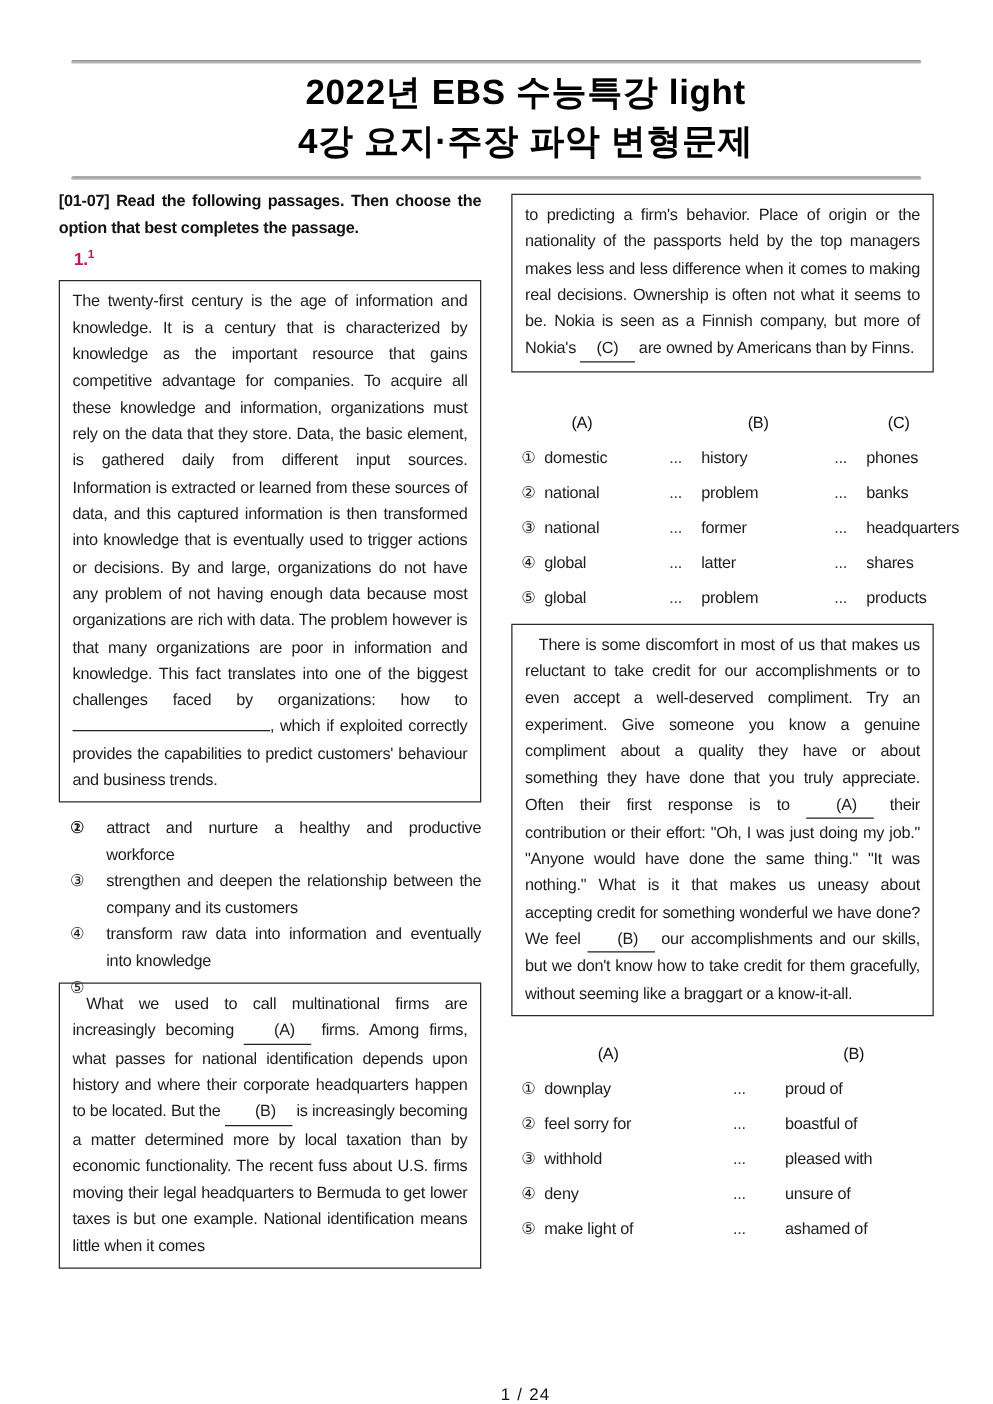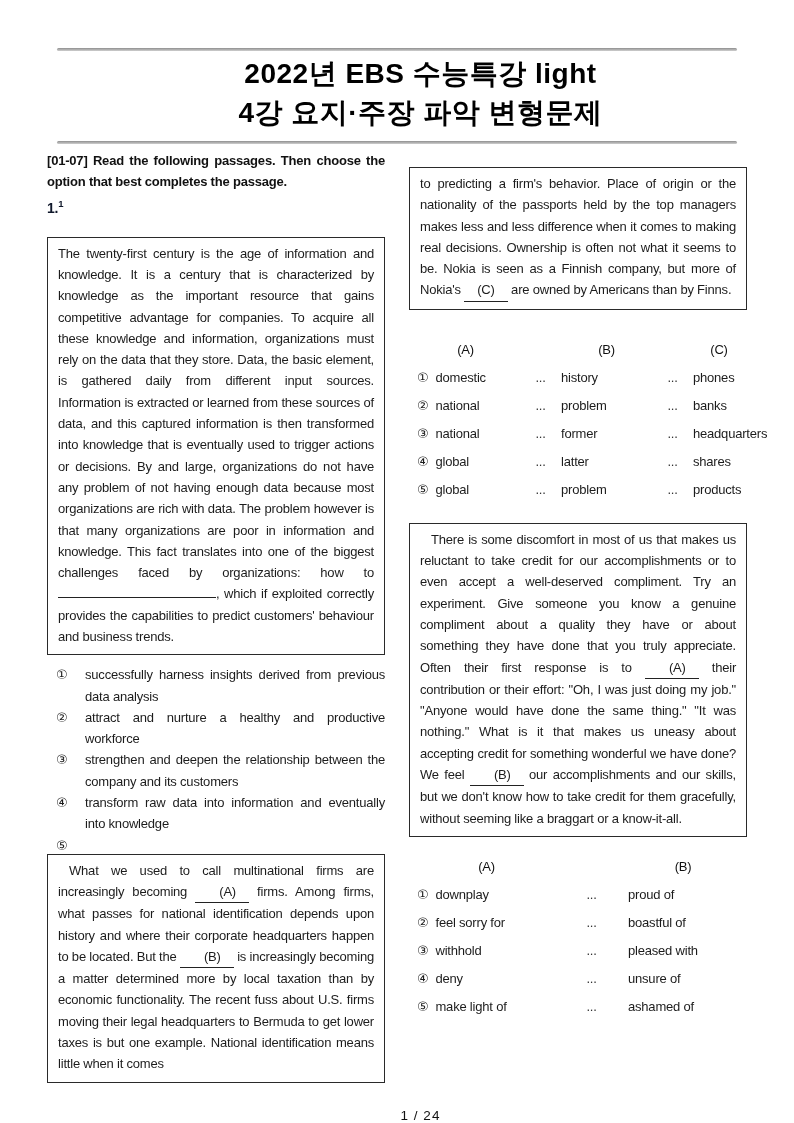--- a/index.html
+++ b/index.html
@@ -24,28 +24,28 @@
   }
   .col {
     position:absolute; width:338px;
     font-size:13px; line-height:21.3px; letter-spacing:-0.2px;
   }
   .col-left  { left:47px;  top:150px; }
   .col-right { left:409px; top:148px; }
   .instruction {
     font-weight:700; text-align:justify; line-height:21px; color:#111;
   }
-  .qlabel { font-weight:700; font-size:14px; line-height:20px; color:#0f172a; }
+  .qlabel { font-weight:700; font-size:14px; line-height:20px; color:#be185d;margin-left:12px; }
   .qlabel .sup { font-size:9.5px; vertical-align:super; font-weight:700; }
   .q1-label { margin-top:2px; }
   .q2-label { margin-top:12px; }
   .q3-label { margin-top:24px; }
   .pbox {
     border:1.5px solid #2a2a2a; padding:5px 10px 7px;
-    text-align:justify; margin-top:19px;
+    text-align:justify; margin-top:7px;
   }
   .pbox p { margin:0; }
   .indent { text-indent:11px; }
   .blank {
     display:inline-block; border-bottom:1.2px solid #222;
     vertical-align:baseline;
   }
   .blank-long { width:158px; height:12px; }
   .blank-label { padding:0 13px; }
   .options { margin-top:9px; }
@@ -86,21 +86,21 @@
 
     <div class="instruction">[01-07] Read the following passages. Then choose the option that best completes the passage.</div>
 
     <div class="qlabel q1-label"><span>1.</span><span class="sup">1</span></div>
 
     <div class="pbox">
       <p>The twenty-first century is the age of information and knowledge. It is a century that is characterized by knowledge as the important resource that gains competitive advantage for companies. To acquire all these knowledge and information, organizations must rely on the data that they store. Data, the basic element, is gathered daily from different input sources. Information is extracted or learned from these sources of data, and this captured information is then transformed into knowledge that is eventually used to trigger actions or decisions. By and large, organizations do not have any problem of not having enough data because most organizations are rich with data. The problem however is that many organizations are poor in information and knowledge. This fact translates into one of the biggest challenges faced by organizations: how to <span class="blank blank-long"></span>, which if exploited correctly provides the capabilities to predict customers' behaviour and business trends.</p>
     </div>
 
     <div class="options">
-      <div class="option"><span class="num">①</span><span>successfully harness insights derived from previous data analysis</span></div>
+      <div class="option"><span class="num">①</span></div>
       <div class="option"><span class="num">②</span><span>attract and nurture a healthy and productive workforce</span></div>
       <div class="option"><span class="num">③</span><span>strengthen and deepen the relationship between the company and its customers</span></div>
       <div class="option"><span class="num">④</span><span>transform raw data into information and eventually into knowledge</span></div>
       <div class="option"><span class="num">⑤</span></div>
     </div>
 
 
     <div class="pbox">
       <p class="indent">What we used to call multinational firms are increasingly becoming <span class="blank blank-label">(A)</span> firms. Among firms, what passes for national identification depends upon history and where their corporate headquarters happen to be located. But the <span class="blank blank-label">(B)</span> is increasingly becoming a matter determined more by local taxation than by economic functionality. The recent fuss about U.S. firms moving their legal headquarters to Bermuda to get lower taxes is but one example. National identification means little when it comes</p>
     </div>

